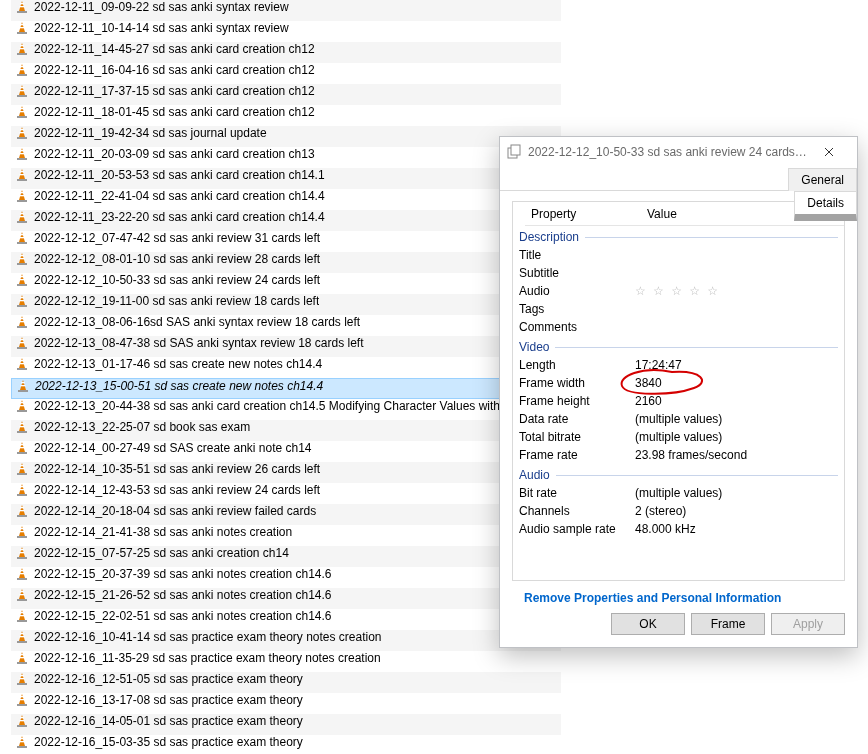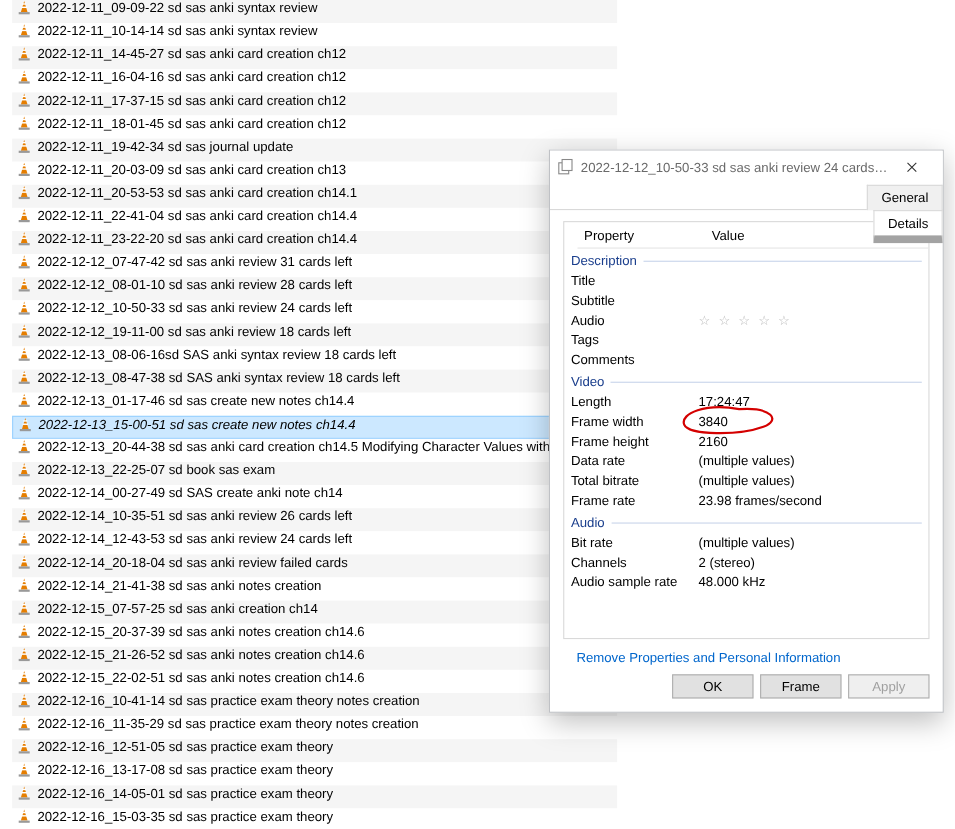--- a/index.html
+++ b/index.html
@@ -151,20 +151,21 @@
     .kv-val { flex: 1; padding-left: 4px; white-space: nowrap; }
     .stars { color: #bbb; font-size: 12px; letter-spacing: 2px; }
     .link-row {
       padding: 10px 12px 0 12px;
     }
     .link-row a {
       color: #0066cc;
       font-size: 12px;
       text-decoration: none;
       cursor: pointer;
+      font-weight: bold;
     }
     .button-row {
       position: absolute;
       bottom: 12px;
       right: 12px;
       display: flex;
       gap: 6px;
     }
     .btn {
       width: 74px;

